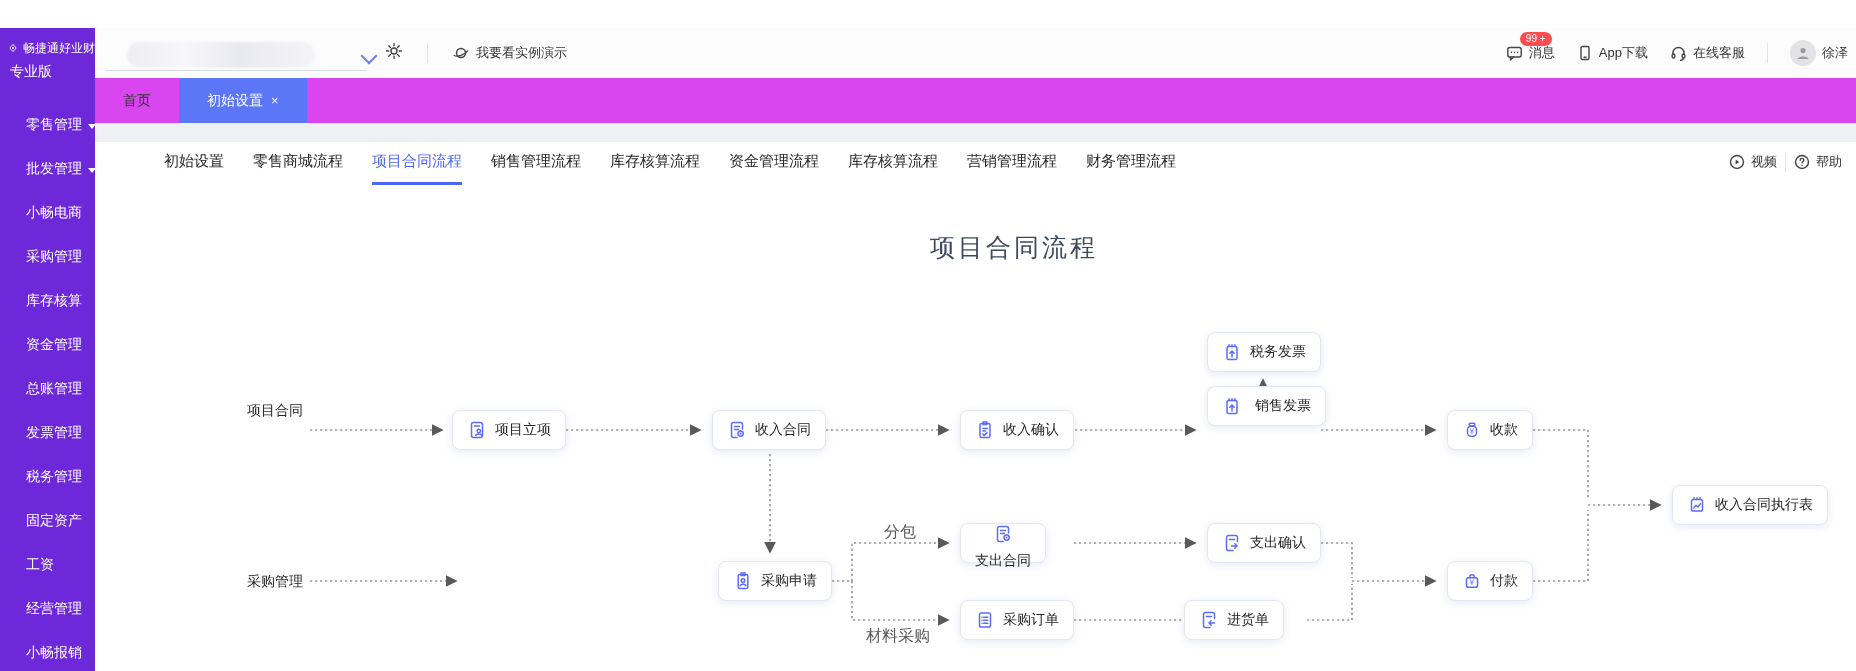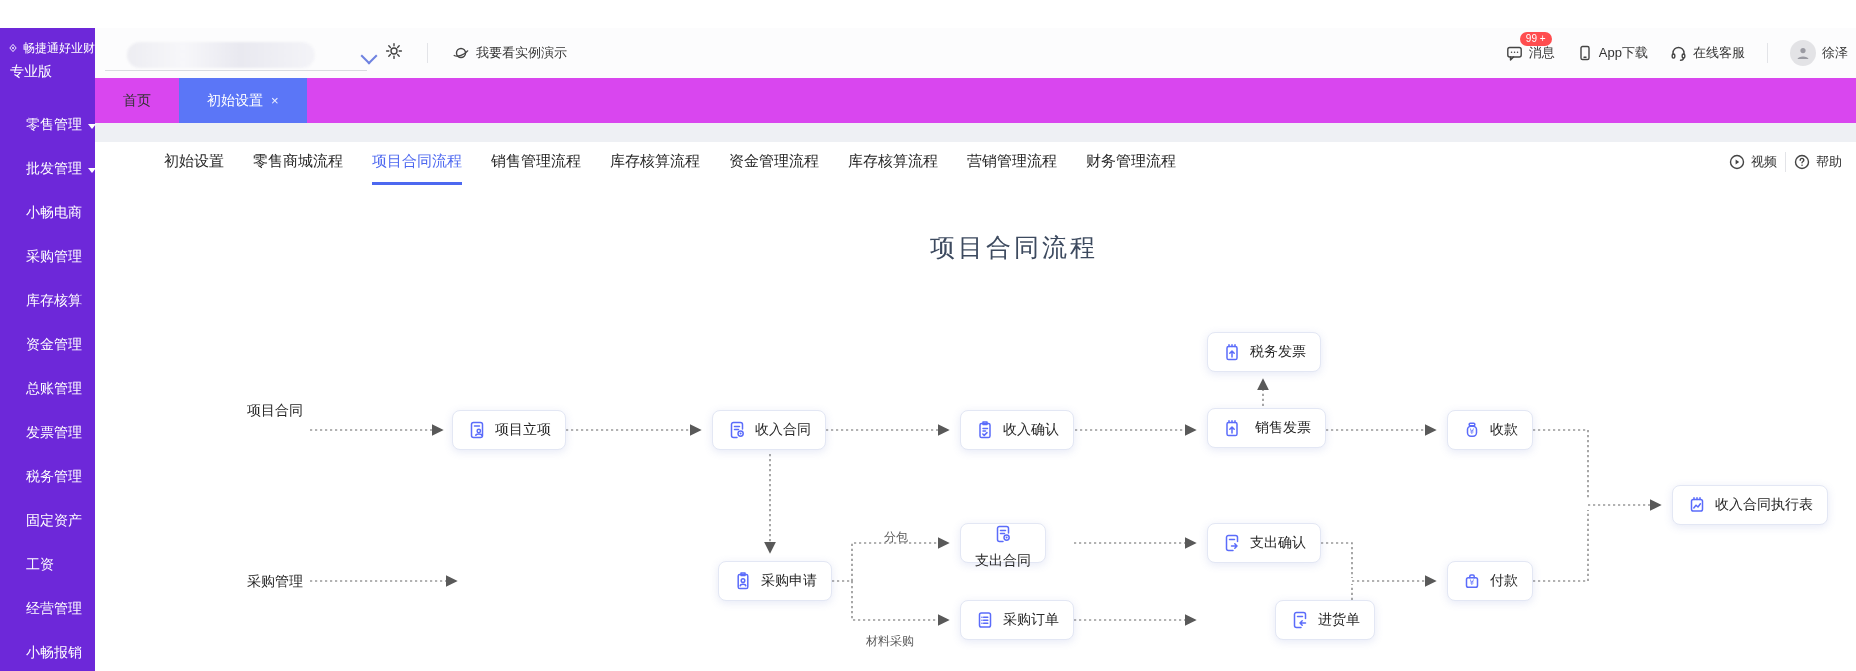--- a/index.html
+++ b/index.html
@@ -41,21 +41,21 @@
   
   .flownav{position:absolute;left:164px;top:152px;display:flex;gap:29px;font-size:15px;color:#262626;}
   .ftab{padding-bottom:11px;cursor:pointer;white-space:nowrap;}
   .ftab.active{color:#4d68f0;border-bottom:3px solid #4d68f0;}
   .navright{position:absolute;right:14px;top:152px;display:flex;align-items:center;gap:8px;font-size:13px;color:#262626;}
 
   
   .title{position:absolute;left:930px;top:231px;font-size:25px;color:#3d4a5f;letter-spacing:3px;white-space:nowrap;}
   .flowsvg{position:absolute;left:0;top:0;pointer-events:none;}
   .lane{position:absolute;font-size:14px;color:#262626;white-space:nowrap;}
-  .elabel{position:absolute;font-size:12px;color:#595959;white-space:nowrap;margin-top:7px;}
+  .elabel{position:absolute;font-size:16px;color:#595959;white-space:nowrap;}
   .node{position:absolute;display:flex;align-items:center;gap:8px;height:40px;padding:0 14px;background:#fff;
         border:1px solid #e3e7f4;border-radius:8px;box-shadow:0 2px 8px rgba(100,120,200,.16);
         font-size:14px;color:#262626;white-space:nowrap;cursor:pointer;box-sizing:border-box;}
   .node svg{flex:none;}
   .ic{stroke:#5b6cfa;stroke-width:1.5;fill:none;stroke-linecap:round;stroke-linejoin:round;}
   .icf{fill:#5b6cfa;stroke:none;}
   .ictxt{fill:#5b6cfa;font-size:7.5px;font-family:"DejaVu Sans",sans-serif;}
   .hic{stroke:#444;stroke-width:1.4;fill:none;stroke-linecap:round;stroke-linejoin:round;}
 </style>
 </head>
@@ -309,21 +309,21 @@
     <svg width="20" height="20" viewBox="0 0 20 20">
         <g class="ic">
           <rect x="5" y="4.5" width="10" height="13" rx="1.6"></rect>
           <path d="M7 4.5V2.8M10 4.5V2.8M13 4.5V2.8"></path>
           <path d="M10 15V9.2M7.8 11.2L10 9l2.2 2.2"></path>
         </g>
       </svg>
     <span>税务发票</span>
   </div>
 
-  <div class="node" style="left:1207px;top:408px;gap:13px;">
+  <div class="node" style="left:1207px;top:386px;gap:13px;">
     <svg width="20" height="20" viewBox="0 0 20 20">
         <g class="ic">
           <rect x="5" y="4.5" width="10" height="13" rx="1.6"></rect>
           <path d="M7 4.5V2.8M10 4.5V2.8M13 4.5V2.8"></path>
           <path d="M10 15V9.2M7.8 11.2L10 9l2.2 2.2"></path>
         </g>
       </svg>
     <span>销售发票</span>
   </div>
 
@@ -388,21 +388,21 @@
     <svg width="20" height="20" viewBox="0 0 20 20">
         <g class="ic">
           <rect x="4.5" y="3" width="11" height="14" rx="1.8"></rect>
           <path d="M8.6 7.2h4.2M8.6 10.2h4.2M8.6 13.2h4.2"></path>
           <path d="M6.9 7.2h.1M6.9 10.2h.1M6.9 13.2h.1"></path>
         </g>
       </svg>
     <span>采购订单</span>
   </div>
 
-  <div class="node" style="left:1275px;top:600px;font-family:Liberation Mono, monospace;">
+  <div class="node" style="left:1184px;top:600px;font-family:Liberation Mono, monospace;">
     <svg width="20" height="20" viewBox="0 0 20 20">
         <g class="ic">
           <path d="M15.5 8.5v-4a2 2 0 00-2-2h-7a2 2 0 00-2 2v11a2 2 0 002 2h4.5"></path>
           <path d="M7.5 6.5h5"></path>
           <path d="M15.5 13H10M12.2 10.8L10 13l2.2 2.2"></path>
         </g>
       </svg>
     <span>进货单</span>
   </div>
 

